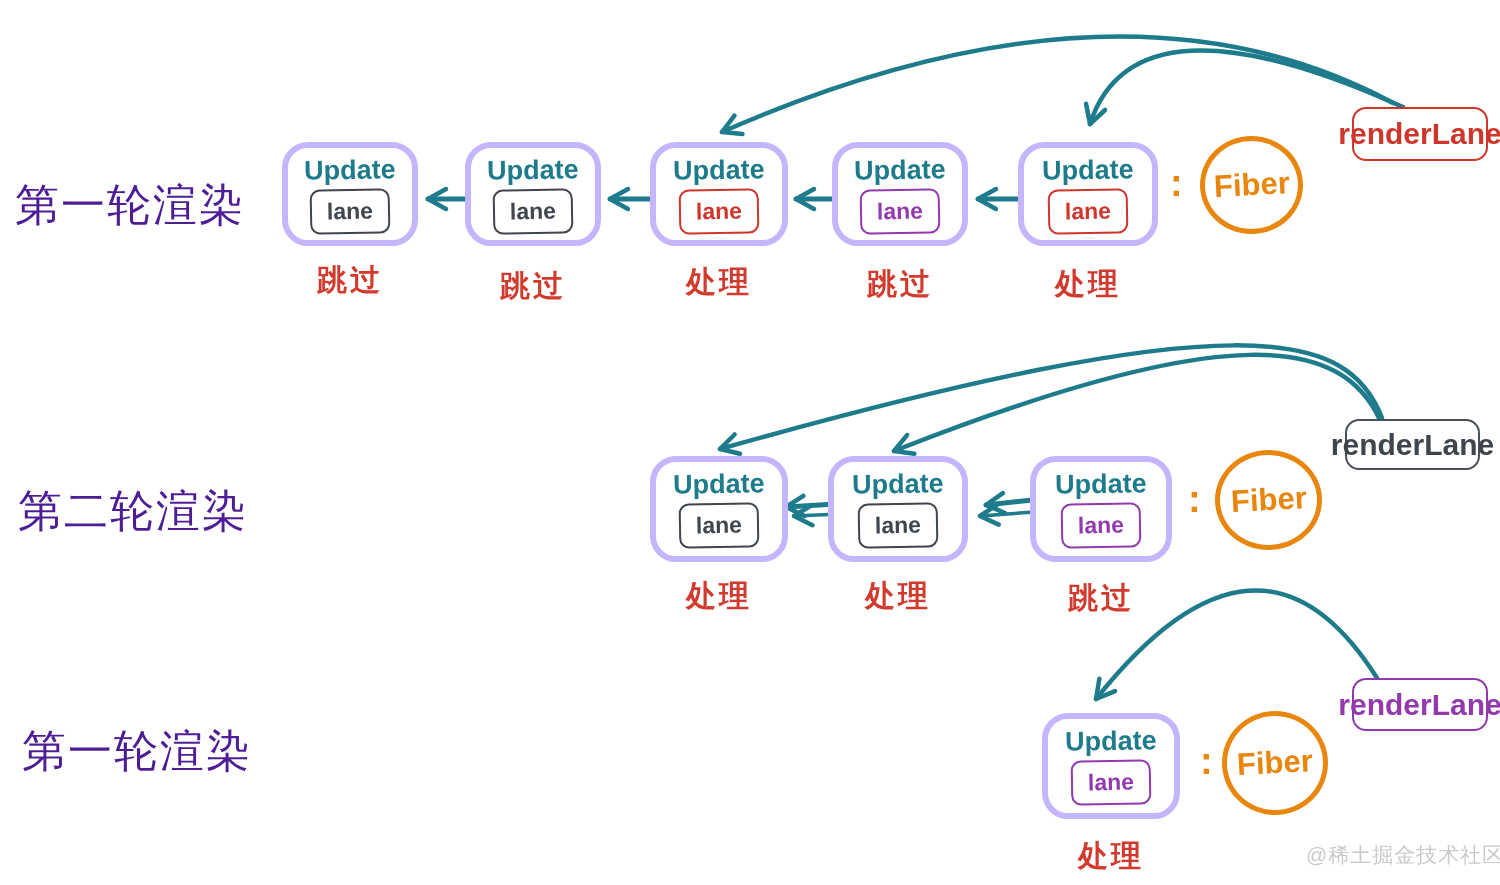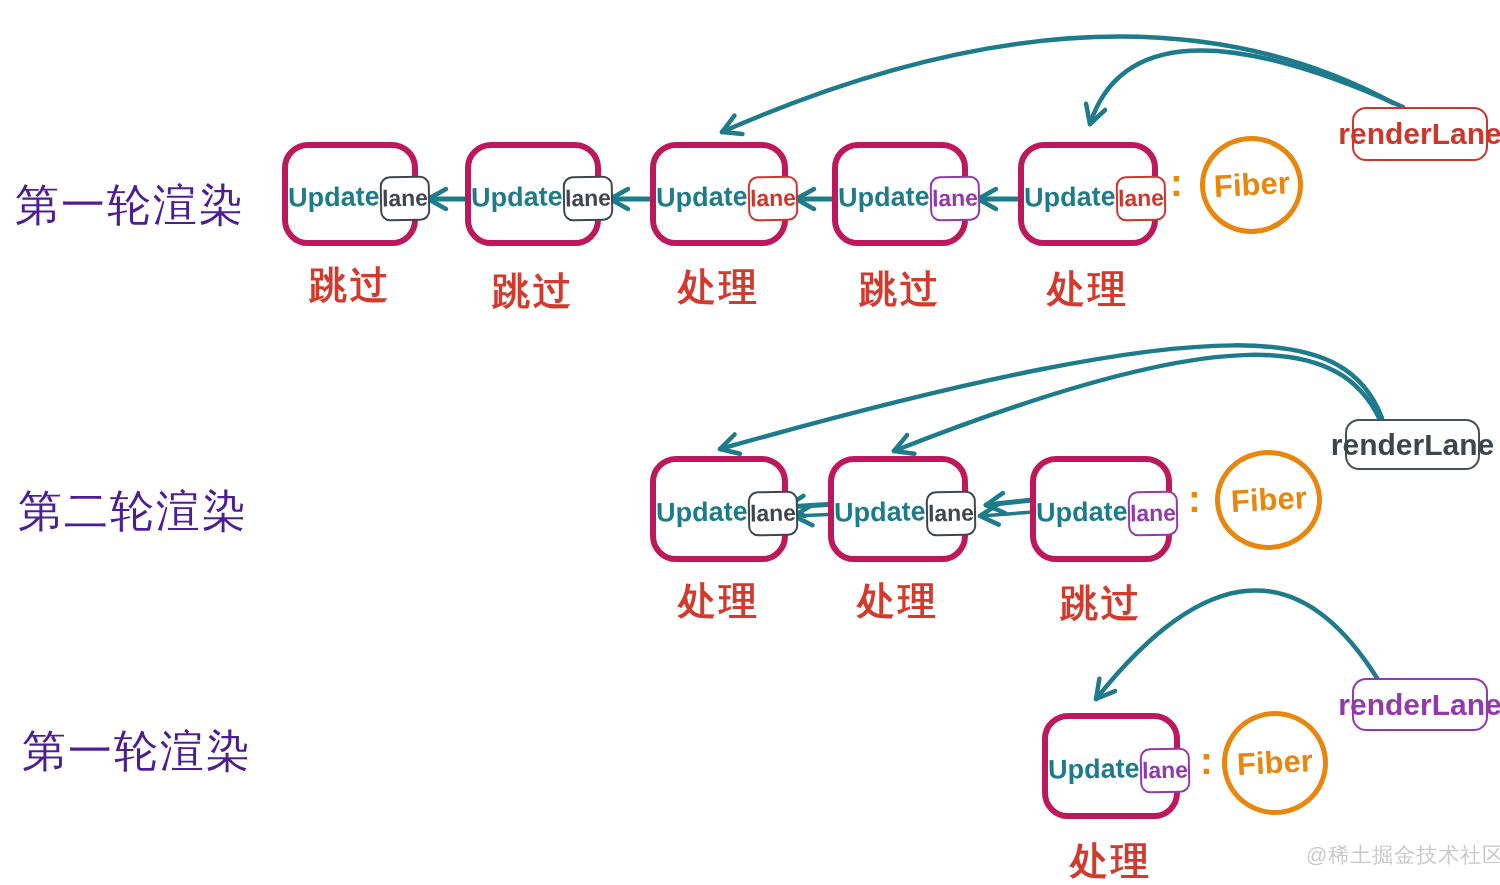--- a/index.html
+++ b/index.html
@@ -6,31 +6,31 @@
   #stage{
     position:relative;width:1500px;height:885px;background:#ffffff;overflow:hidden;
     font-family:"Liberation Sans","DejaVu Sans",sans-serif;
   }
   #arrows{position:absolute;left:0;top:0;width:1500px;height:885px;}
   .row-label{
     position:absolute;font-size:44px;font-weight:400;color:#4c1d95;
     letter-spacing:2px;white-space:nowrap;
   }
   .ubox{
-    position:absolute;box-sizing:border-box;border:6px solid #be185d;border-radius:26px;
-    background:#ffffff;display:flex;flex-direction:row;align-items:center;padding-top:6px;
+    position:absolute;box-sizing:border-box;border:6px solid #c4b5fd;border-radius:26px;
+    background:#ffffff;display:flex;flex-direction:column;align-items:center;padding-top:6px;
   }
   .utitle{font-size:27px;font-weight:600;color:#1d7b8c;line-height:1.2;transform:rotate(-1deg);}
   .lanebox{
     box-sizing:border-box;margin-top:3px;width:80px;height:45px;border:2.5px solid #40464d;
     border-radius:10px;display:flex;align-items:center;justify-content:center;
     font-size:23px;font-weight:600;color:#40464d;background:#fff;transform:rotate(-1deg);
   }
   .status{
-    position:absolute;font-size:38px;font-weight:700;color:#d23a2e;text-align:center;
+    position:absolute;font-size:30px;font-weight:700;color:#d23a2e;text-align:center;
     letter-spacing:3px;white-space:nowrap;
   }
   .colon{position:absolute;font-size:38px;font-weight:700;color:#e8860d;}
   .fiber{
     position:absolute;box-sizing:border-box;border:5px solid #e8860d;border-radius:50%;
     display:flex;align-items:center;justify-content:center;background:#fff;
   }
   .fiber span{font-size:31px;font-weight:600;color:#e8860d;transform:rotate(-3deg);}
   .rlane{
     position:absolute;box-sizing:border-box;border:2.5px solid #cf362b;border-radius:14px;

